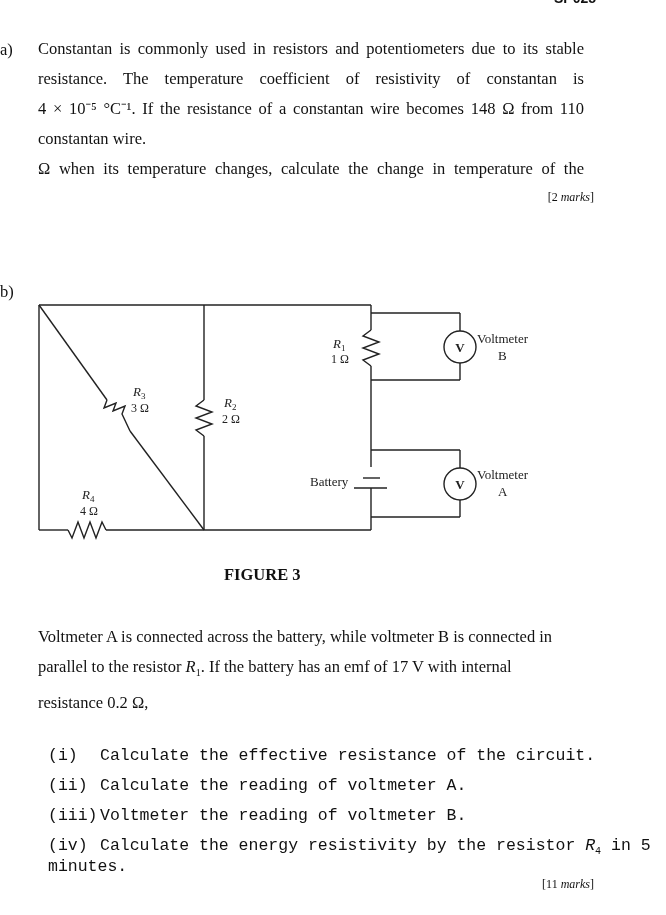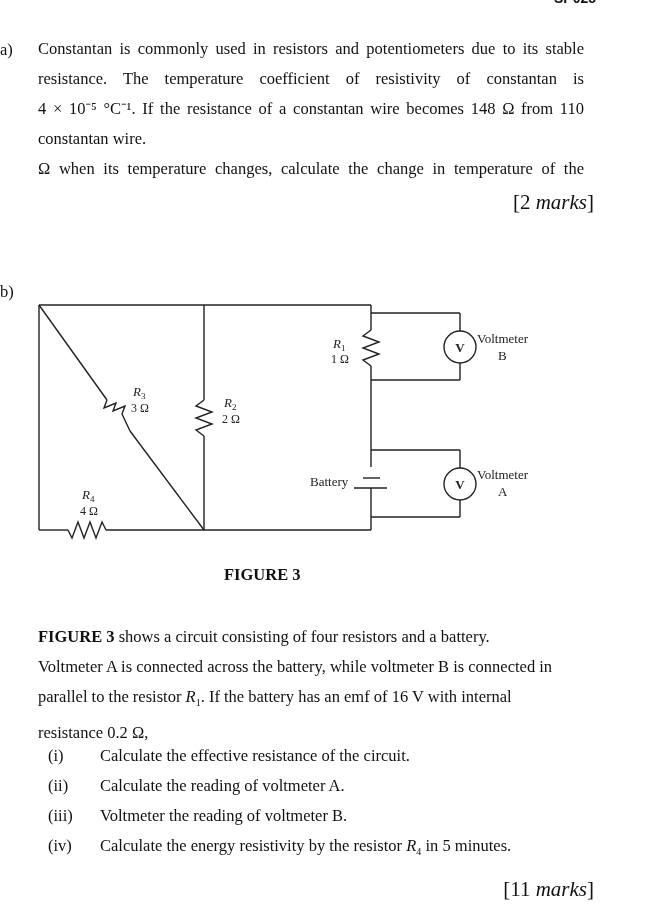--- a/index.html
+++ b/index.html
@@ -5,24 +5,24 @@
     html, body { margin: 0; padding: 0; background: #ffffff; }
     body {
       width: 666px; height: 915px; position: relative; overflow: hidden;
       font-family: "Liberation Serif", serif; color: #111111; font-size: 16.5px;
     }
     .abs { position: absolute; }
     .label { left: 0; font-size: 16.5px; }
     .para { left: 38px; width: 546px; line-height: 30px; text-align: justify; }
     .para .line { display: block; white-space: nowrap; }
     .just { text-align-last: justify; }
-    .marks { right: 72px; font-size: 21px; }
+    .marks { right: 72px; font-size: 12px; }
     .marks i { font-style: italic; }
     .fig-caption { left: 224px; top: 565px; font-weight: bold; font-size: 16.5px; }
-    .sub-item { left: 48px; font-size: 16.5px; }
+    .sub-item { left: 48px; font-size: 16.5px; font-family: Liberation Mono, monospace; }
     .sub-item .num { display: inline-block; width: 52px; }
     .page-num { top: -10px; right: 70px; font-weight: bold; font-family: "Liberation Sans", sans-serif; font-size: 14px; }
     svg text { font-family: "Liberation Serif", serif; }
   </style>
 </head>
 <body>
 
 <div class="abs page-num">SP025</div>
 
 <div class="abs label" style="top:40px;">a)</div>
@@ -98,23 +98,22 @@
     <text x="131" y="412" font-size="12">3 Ω</text>
 
     <text x="82" y="499" font-style="italic">R<tspan font-size="9" dy="3" font-style="normal">4</tspan></text>
     <text x="80" y="515" font-size="12">4 Ω</text>
   </g>
 </svg>
 
 <div class="abs fig-caption">FIGURE 3</div>
 
 <div class="abs para" style="top:622px; text-align:left;">
-  <span class="line"><b>FIGURE 3</b><span> shows a circuit consisting of four resistors and a battery.</span></span>
   <span class="line">Voltmeter A is connected across the battery, while voltmeter B is connected in</span>
-  <span class="line"><span>parallel to the resistor </span><i>R</i><sub style="font-size:10px;">1</sub><span>. If the battery has an emf of 16 V with internal</span></span>
+  <span class="line"><span>parallel to the resistor </span><i>R</i><sub style="font-size:10px;">1</sub><span>. If the battery has an emf of 17 V with internal</span></span>
   <span class="line">resistance 0.2 Ω,</span>
 </div>
 
 <div class="abs sub-item" style="top:746px;"><span class="num">(i)</span><span>Calculate the effective resistance of the circuit.</span></div>
 <div class="abs sub-item" style="top:776px;"><span class="num">(ii)</span><span>Calculate the reading of voltmeter A.</span></div>
 <div class="abs sub-item" style="top:806px;"><span class="num">(iii)</span><span>Voltmeter the reading of voltmeter B.</span></div>
 <div class="abs sub-item" style="top:836px;"><span class="num">(iv)</span><span>Calculate the energy resistivity by the resistor </span><i>R</i><sub style="font-size:10px;">4</sub><span> in 5 minutes.</span></div>
 
 <div class="abs marks" style="top:877px;"><span>[11 </span><i>marks</i><span>]</span></div>
 

